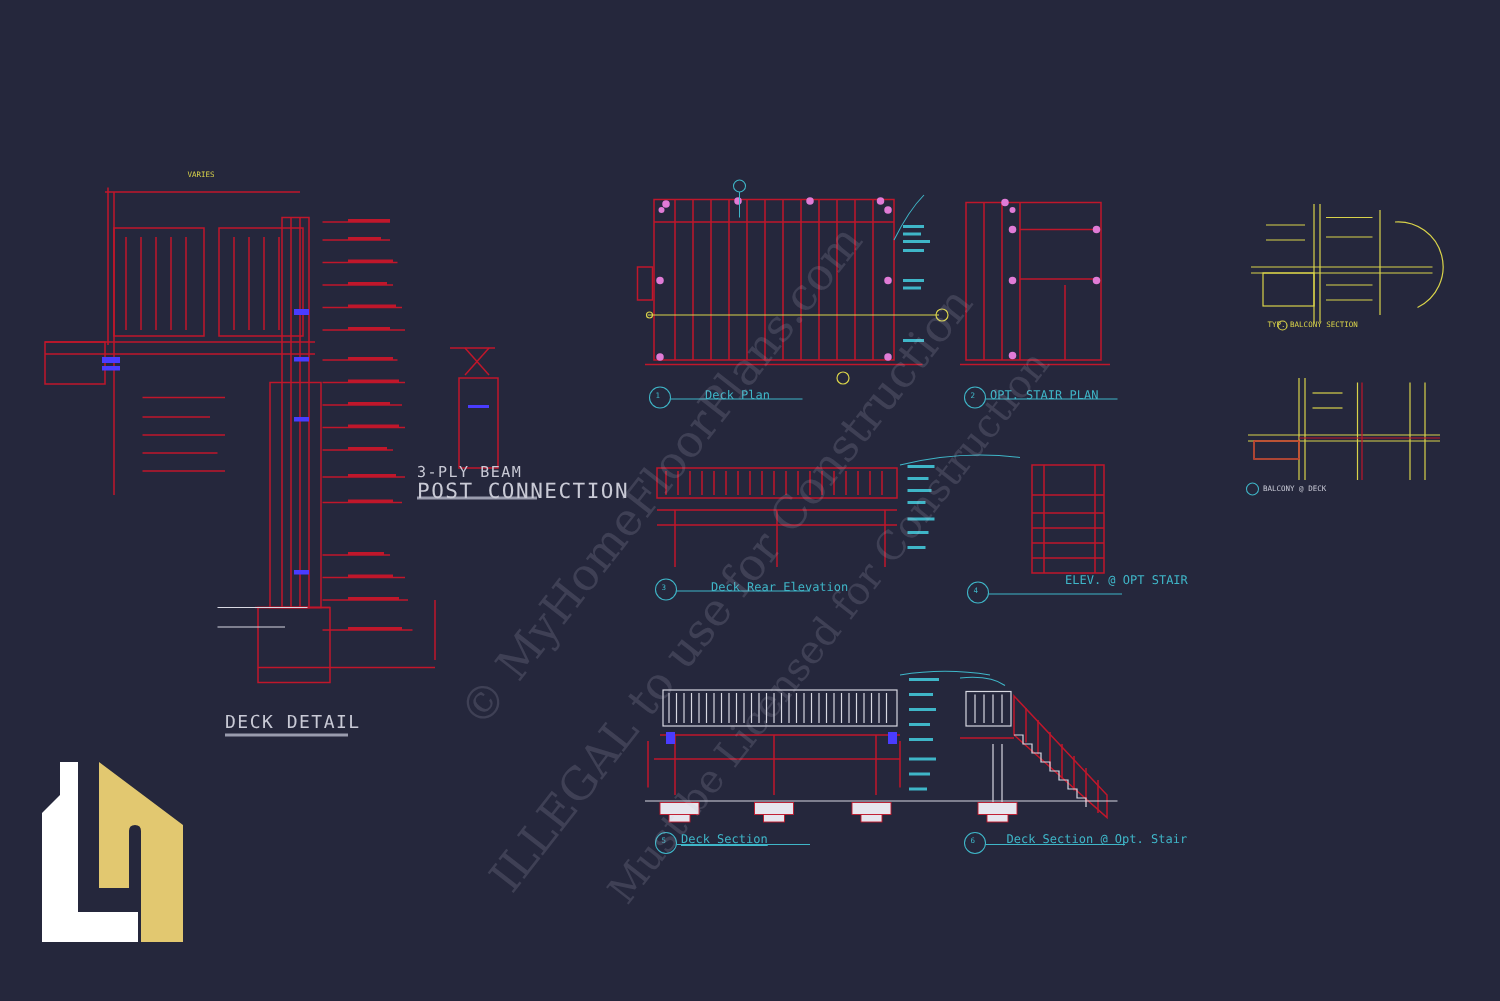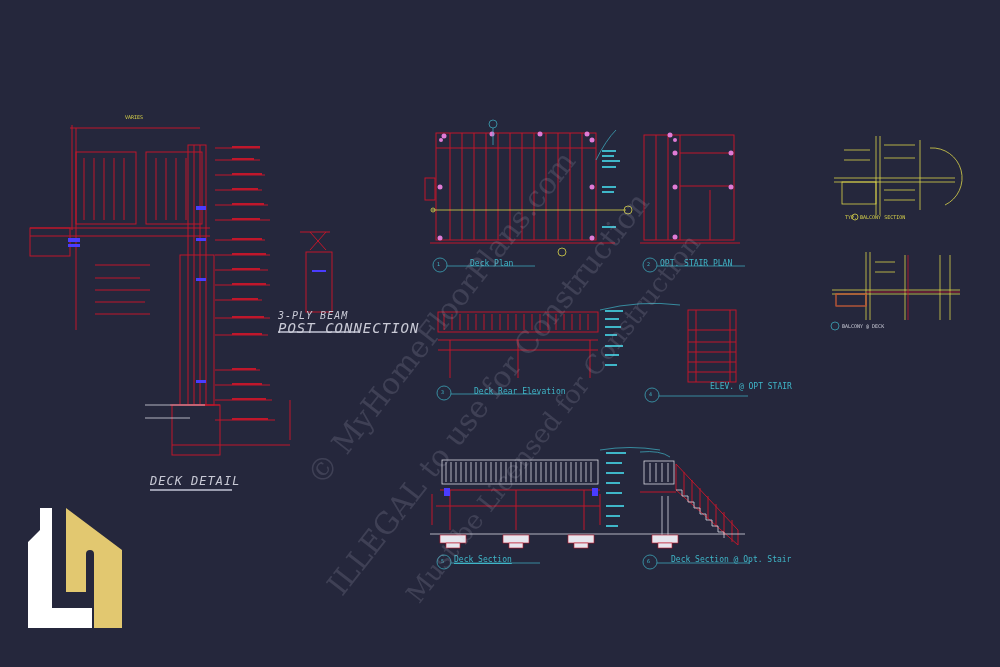--- a/index.html
+++ b/index.html
@@ -1,19 +1,19 @@
 <!DOCTYPE html>
 <html><head>
 <meta charset="utf-8">
 <style>
   html, body { margin:0; padding:0; }
   body { width:1000px; height:667px; background:#25273c; overflow:hidden; position:relative; font-family:"DejaVu Sans Mono", monospace; }
   .sheet { position:absolute; left:0; top:0; width:1000px; height:667px; }
   svg { position:absolute; left:0; top:0; }
-  .title { position:absolute; color:#c9cad6; letter-spacing:1px; white-space:nowrap;font-style:italic; }
+  .title { position:absolute; color:#c9cad6; letter-spacing:1px; white-space:nowrap; }
   .lbl { position:absolute; color:#3fb6c8; font-size:8px; white-space:nowrap; }
   .ylbl { position:absolute; color:#d9d34a; font-size:5px; white-space:nowrap; }
   .wm { position:absolute; color:rgba(200,200,215,0.16); font-family:"DejaVu Serif", serif; white-space:nowrap; transform-origin:left top; }
   .logo { position:absolute; left:28px; top:508px; width:94px; height:120px; }
 </style>
 </head>
 <body>
 
 <div class="sheet">
 

